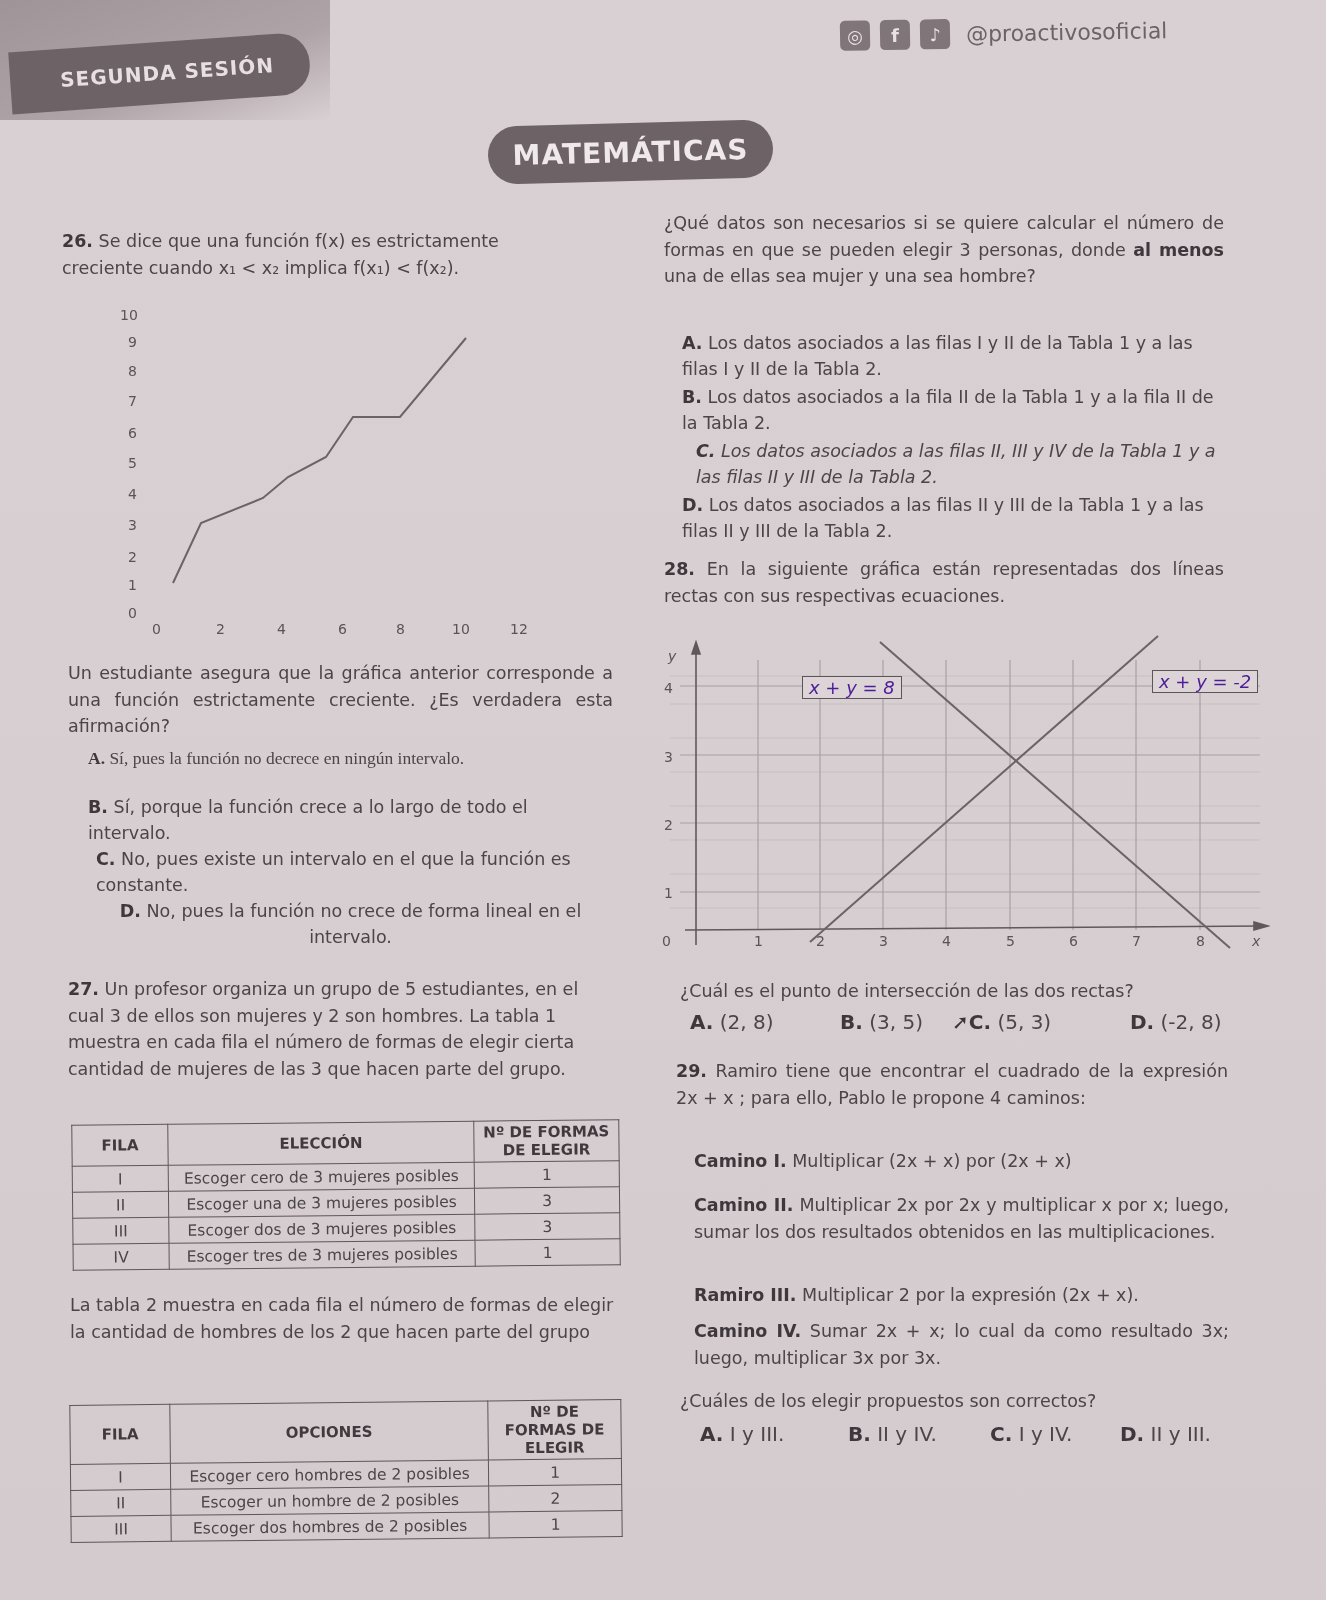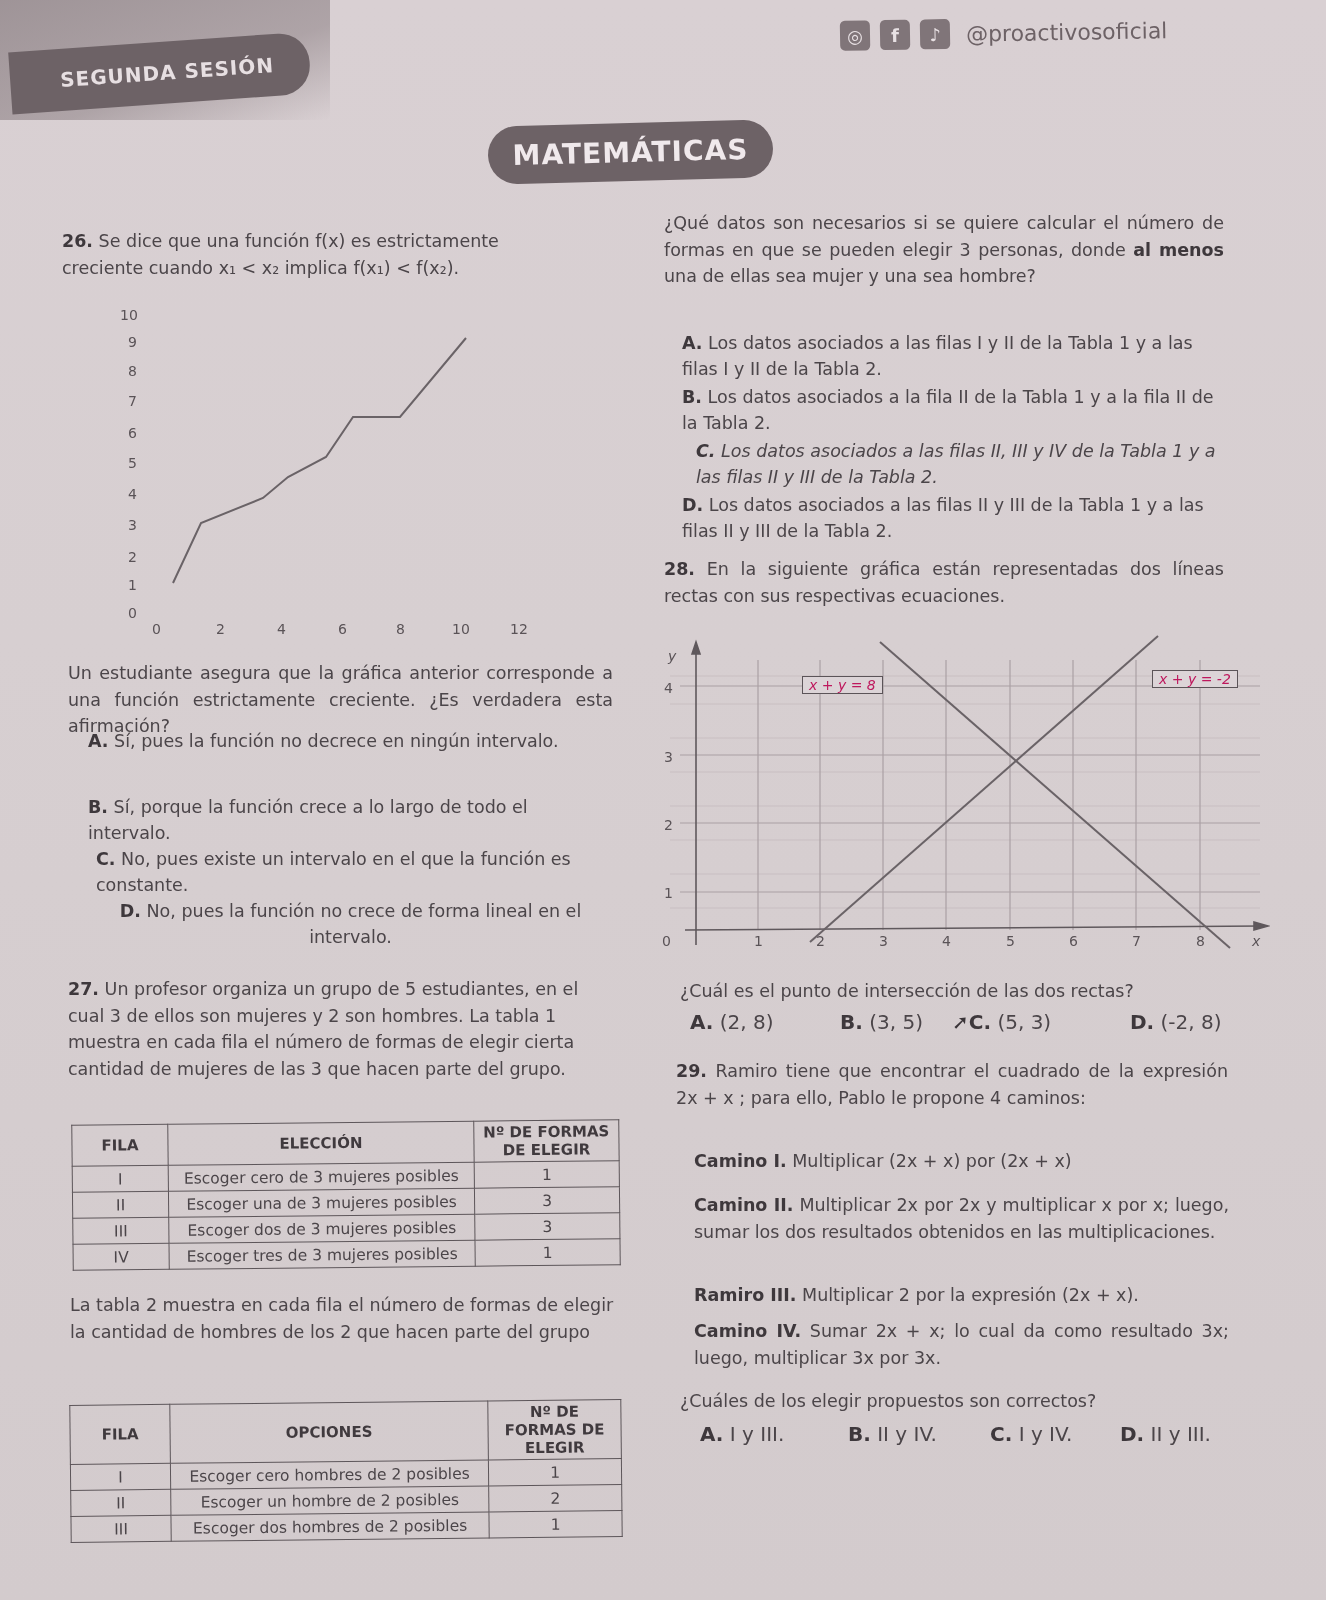--- a/index.html
+++ b/index.html
@@ -46,21 +46,21 @@
   table.tbl {
     position: absolute; border-collapse: collapse; font-size: 15.5px; color: #4b4549;
     transform: rotate(-0.6deg);
   }
   table.tbl th, table.tbl td { border: 1.6px solid #5d565a; text-align: center; }
   table.tbl th { font-weight: bold; font-size: 15px; padding: 2px 4px; color: #403a3e; }
   table.tbl td { height: 26px; }
 
   .chart1 { position: absolute; left: 70px; top: 300px; width: 480px; height: 350px; }
   .chart2 { position: absolute; left: 640px; top: 630px; width: 630px; height: 330px; }
-  .eq-label { position: absolute; border: 1.5px solid #5b5458; padding: 0 6px; font-size: 14px; font-style: italic; background: #dcd4d7; color: #be185d; }
+  .eq-label { position: absolute; border: 1.5px solid #5b5458; padding: 0 6px; font-size: 18px; font-style: italic; background: #dcd4d7; color: #4c1d95; }
   .answers-row { position: absolute; display: flex; font-size: 20px; color: #4b4549; }
   .answers-row .a { position: absolute; white-space: nowrap; }
   .answers-row .a b { color: #3e383c; }
   .pen-mark { color: #3a3438; font-weight: bold; }
 </style>
 </head>
 <body>
 
 <div class="header-band"></div>
 <div class="session-pill">
@@ -103,21 +103,21 @@
         <text x="326" y="334">8</text>
         <text x="382" y="334">10</text>
       <text x="440" y="334">12</text>
     </g>
     <polyline fill="none" stroke="#6a6367" stroke-width="2" points="103,283 131,223 193,198 218,177 256,157 283,117 330,117 396,38"></polyline>
   </svg>
 </div>
 
 <div class="txt justify" style="left:68px; top:660px; width:545px;">Un estudiante asegura que la gráfica anterior corresponde a una función estrictamente creciente. ¿Es verdadera esta afirmación?</div>
 
-<div class="opt" style="left:88px; top:728px; width:525px;">
+<div class="opt" style="left:88px; top:745px; width:525px;font-family:Liberation Serif, serif;">
   <span class="letter">A.</span>
   <span>Sí, pues la función no decrece en ningún intervalo.</span>
 </div>
 <div class="opt" style="left:88px; top:794px; width:525px;">
   <span class="letter">B.</span>
   <span>Sí, porque la función crece a lo largo de todo el intervalo.</span>
 </div>
 <div class="opt" style="left:96px; top:846px; width:525px;">
   <span class="letter">C.</span>
   <span>No, pues existe un intervalo en el que la función es constante.</span>

